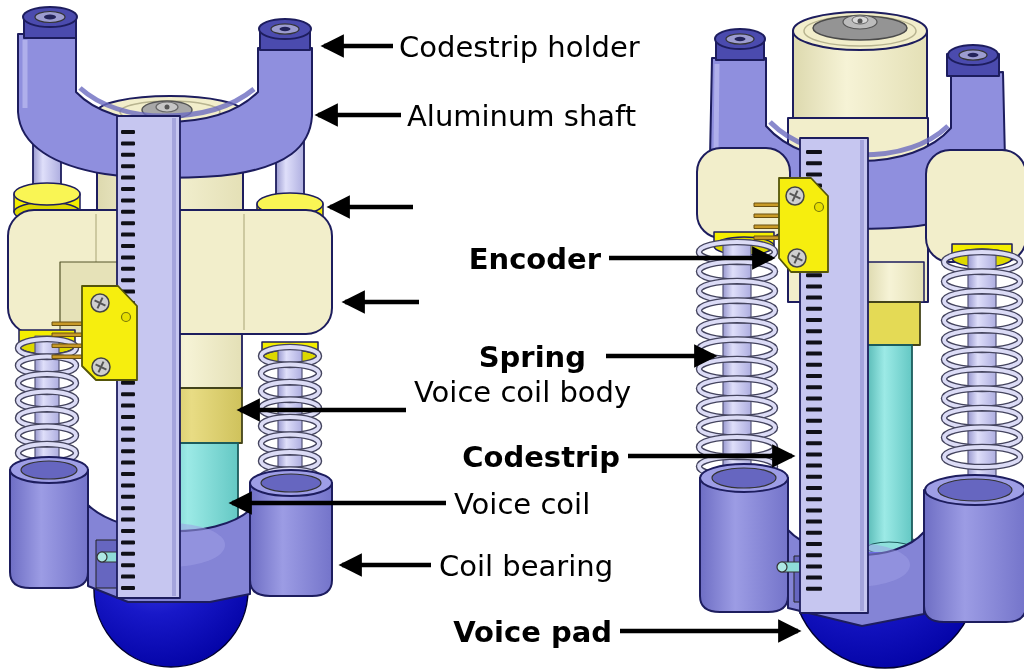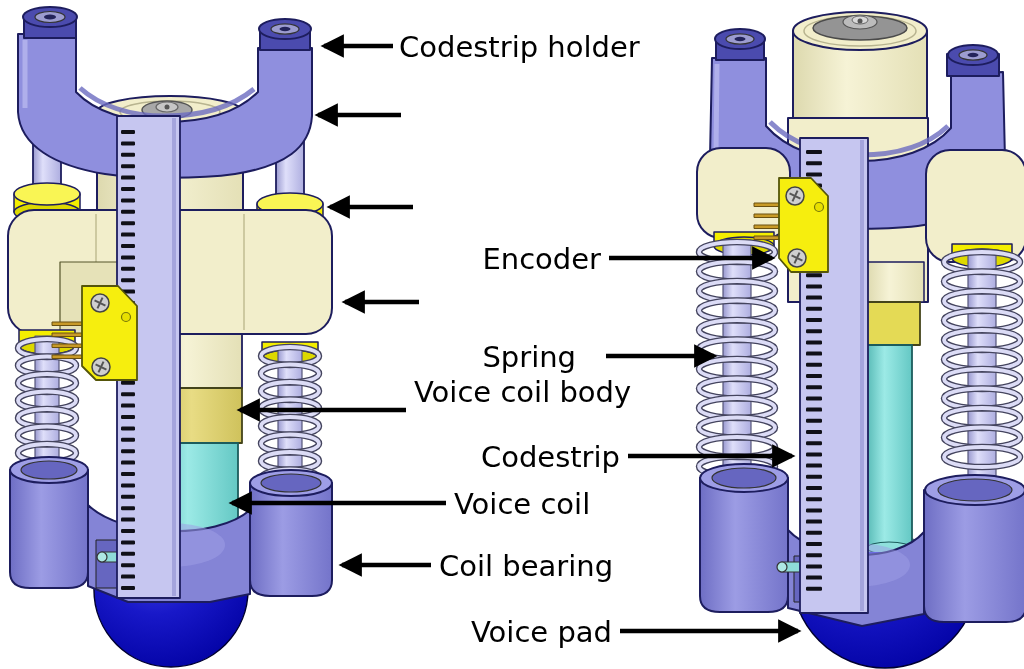--- a/index.html
+++ b/index.html
@@ -1,21 +1,21 @@
 <!DOCTYPE html>
 <html style="--page_bg: #ffffff; --label_text: #000000; --arrow: #000000; --outline: #1d1d5e; --yoke: #8f8fde; --yoke_dark: #4b4bae; --yoke_inner: #9c9cd0; --shaft: #c9c9ee; --bearing: #f4ee00; --bearing_light: #f9f554; --housing: #f2eecb; --housing_shade: #e6e2b8; --encoder: #f6ee0e; --codestrip: #c6c6f0; --codestrip_edge: #a4a4dc; --tick: #101018; --spring: #dcdcf6; --spring_dark: #44445e; --voice_coil_body: #ddd06a; --voice_coil: #7edad6; --voice_coil_light: #9ceae6; --mint: #aee4c4; --coil_housing: #8484d6; --coil_housing_light: #9e9ee6; --coil_housing_dark: #6666c0; --foot_pad: #1111bb; --cap_gray: #949494; --screw_gray: #cfcfcf; --pin_gold: #c89a28;"><head>
 <meta charset="utf-8">
 <style>
   html,body{margin:0;padding:0;background:#fff;}
   .stage{position:relative;width:1024px;height:669px;background:var(--page_bg,#fff);overflow:hidden;
          font-family:"DejaVu Sans",sans-serif;}
   .stage svg{position:absolute;left:0;top:0;}
   .label{position:absolute;font-size:29px;line-height:36px;color:var(--label_text,#000);
          white-space:nowrap;}
-  .label.r{text-align:left;}
+  .label.r{text-align:left;font-weight:bold;}
 </style>
 </head>
 <body>
 
 <div class="stage">
 <svg width="1024" height="669" viewBox="0 0 1024 669">
   <defs>
     <radialGradient id="gBall" cx="40%" cy="30%" r="80%">
       <stop offset="0%" stop-color="#4646e8"></stop>
           <stop offset="45%" stop-color="#1818c8"></stop>
@@ -451,20 +451,21 @@
     <line x1="606" y1="356" x2="714" y2="356" marker-end="url(#ah)"></line>
     <line x1="406" y1="410" x2="240" y2="410" marker-end="url(#ah)"></line>
     <line x1="628" y1="456" x2="792" y2="456" marker-end="url(#ah)"></line>
     <line x1="446" y1="503" x2="232" y2="503" marker-end="url(#ah)"></line>
     <line x1="431" y1="565" x2="342" y2="565" marker-end="url(#ah)"></line>
     <line x1="620" y1="631" x2="798" y2="631" marker-end="url(#ah)"></line>
   </g>
 </svg>
 
   <div class="label" style="left:399px;top:29px">Codestrip holder</div>
+  <div class="label" style="left:407px;top:98px">Aluminum shaft</div>
   <div class="label r" style="right:423px;top:241px">Encoder</div>
-  <div class="label r" style="right:448px;top:339px">Spring</div>
+  <div class="label r" style="right:438px;top:339px">Spring</div>
   <div class="label" style="left:414px;top:374px">Voice coil body</div>
   <div class="label r" style="right:404px;top:439px">Codestrip</div>
   <div class="label" style="left:454px;top:486px">Voice coil</div>
   <div class="label" style="left:439px;top:548px">Coil bearing</div>
   <div class="label r" style="right:412px;top:614px">Voice pad</div>
 </div>
 
 </body></html>

